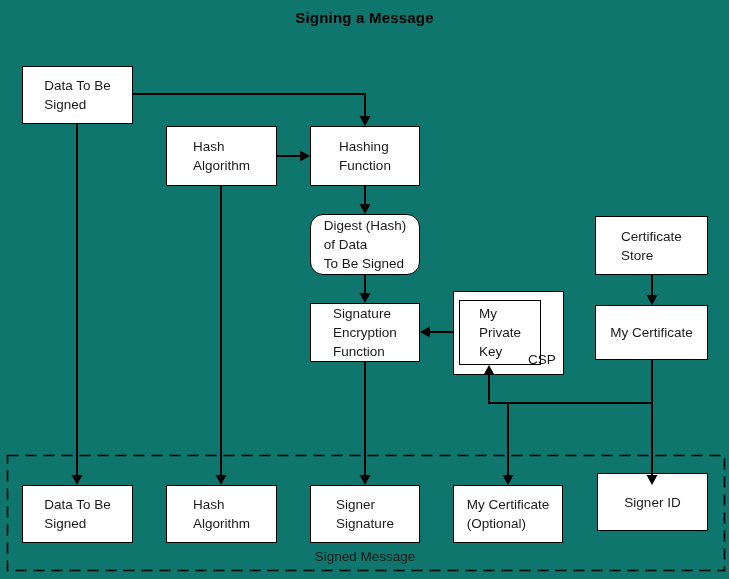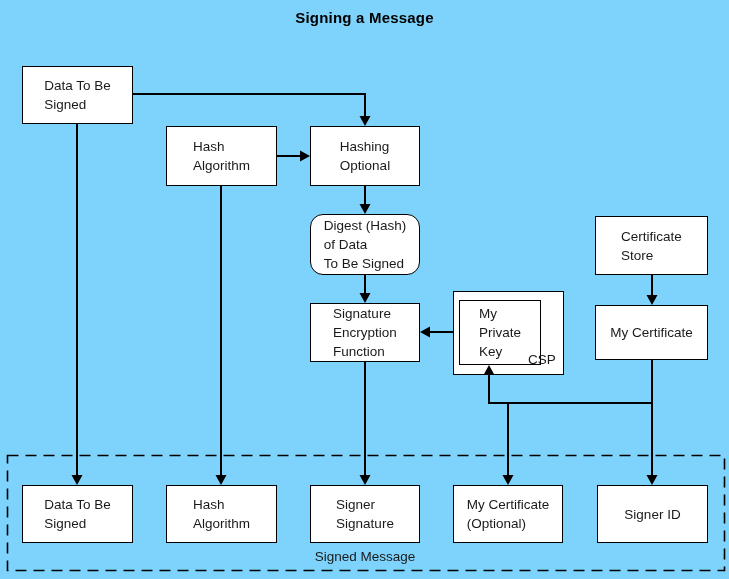--- a/index.html
+++ b/index.html
@@ -1,20 +1,20 @@
 <!DOCTYPE html>
 <html><head>
 <meta charset="utf-8">
 <style>
   html, body { margin: 0; padding: 0; background: #ffffff; }
   .stage {
     position: relative;
     width: 729px;
     height: 579px;
-    background: #7dd3fc;
+    background: #0f766e;
     font-family: "Liberation Sans", "DejaVu Sans", sans-serif;
     color: #000000;
     overflow: hidden;
   }
   .title {
     position: absolute;
     left: 0; top: 9px;
     width: 729px;
     text-align: center;
     font-size: 15px;
@@ -50,21 +50,21 @@
   #b-cert-store          { left: 595px; top: 216px; width: 113px; height: 59px; }
   #b-sig-enc             { left: 310px; top: 303px; width: 110px; height: 59px; }
   #b-csp-outer           { left: 453px; top: 291px; width: 111px; height: 84px; }
   #b-my-private-key      { left: 459px; top: 300px; width: 82px;  height: 65px; }
   #l-csp                 { left: 521px; top: 323px; width: 42px; margin-top: 27px;  }
   #b-my-certificate      { left: 595px; top: 305px; width: 113px; height: 55px; }
   #b-data-bottom         { left: 22px;  top: 485px; width: 111px; height: 58px; }
   #b-hash-alg-bottom     { left: 166px; top: 485px; width: 111px; height: 58px; }
   #b-digital-signature   { left: 310px; top: 485px; width: 110px; height: 58px; }
   #b-my-cert-optional    { left: 453px; top: 485px; width: 110px; height: 58px; }
-  #b-signer-id           { left: 597px; top: 485px; width: 111px; height: 58px; }
+  #b-signer-id           { left: 597px; top: 473px; width: 111px; height: 58px; }
   #l-signed-message      { left: 300px; top: 547px; width: 130px; }
   svg.connectors {
     position: absolute;
     left: 0; top: 0;
     width: 729px;
     height: 579px;
     pointer-events: none;
   }
   svg .ln  { stroke: #000000; stroke-width: 2; fill: none; }
   svg .ah  { fill: #000000; stroke: none; }
@@ -80,21 +80,21 @@
   <div class="box" id="b-data-top">
     <span>Data To Be
 Signed</span>
   </div>
   <div class="box" id="b-hash-alg-top">
     <span>Hash
 Algorithm</span>
   </div>
   <div class="box" id="b-hashing-function">
     <span>Hashing
-Optional</span>
+Function</span>
   </div>
   <div class="box" id="b-digest">
     <span>Digest (Hash)
 of Data
 To Be Signed</span>
   </div>
   <div class="box" id="b-cert-store">
     <span>Certificate
 Store</span>
   </div>

